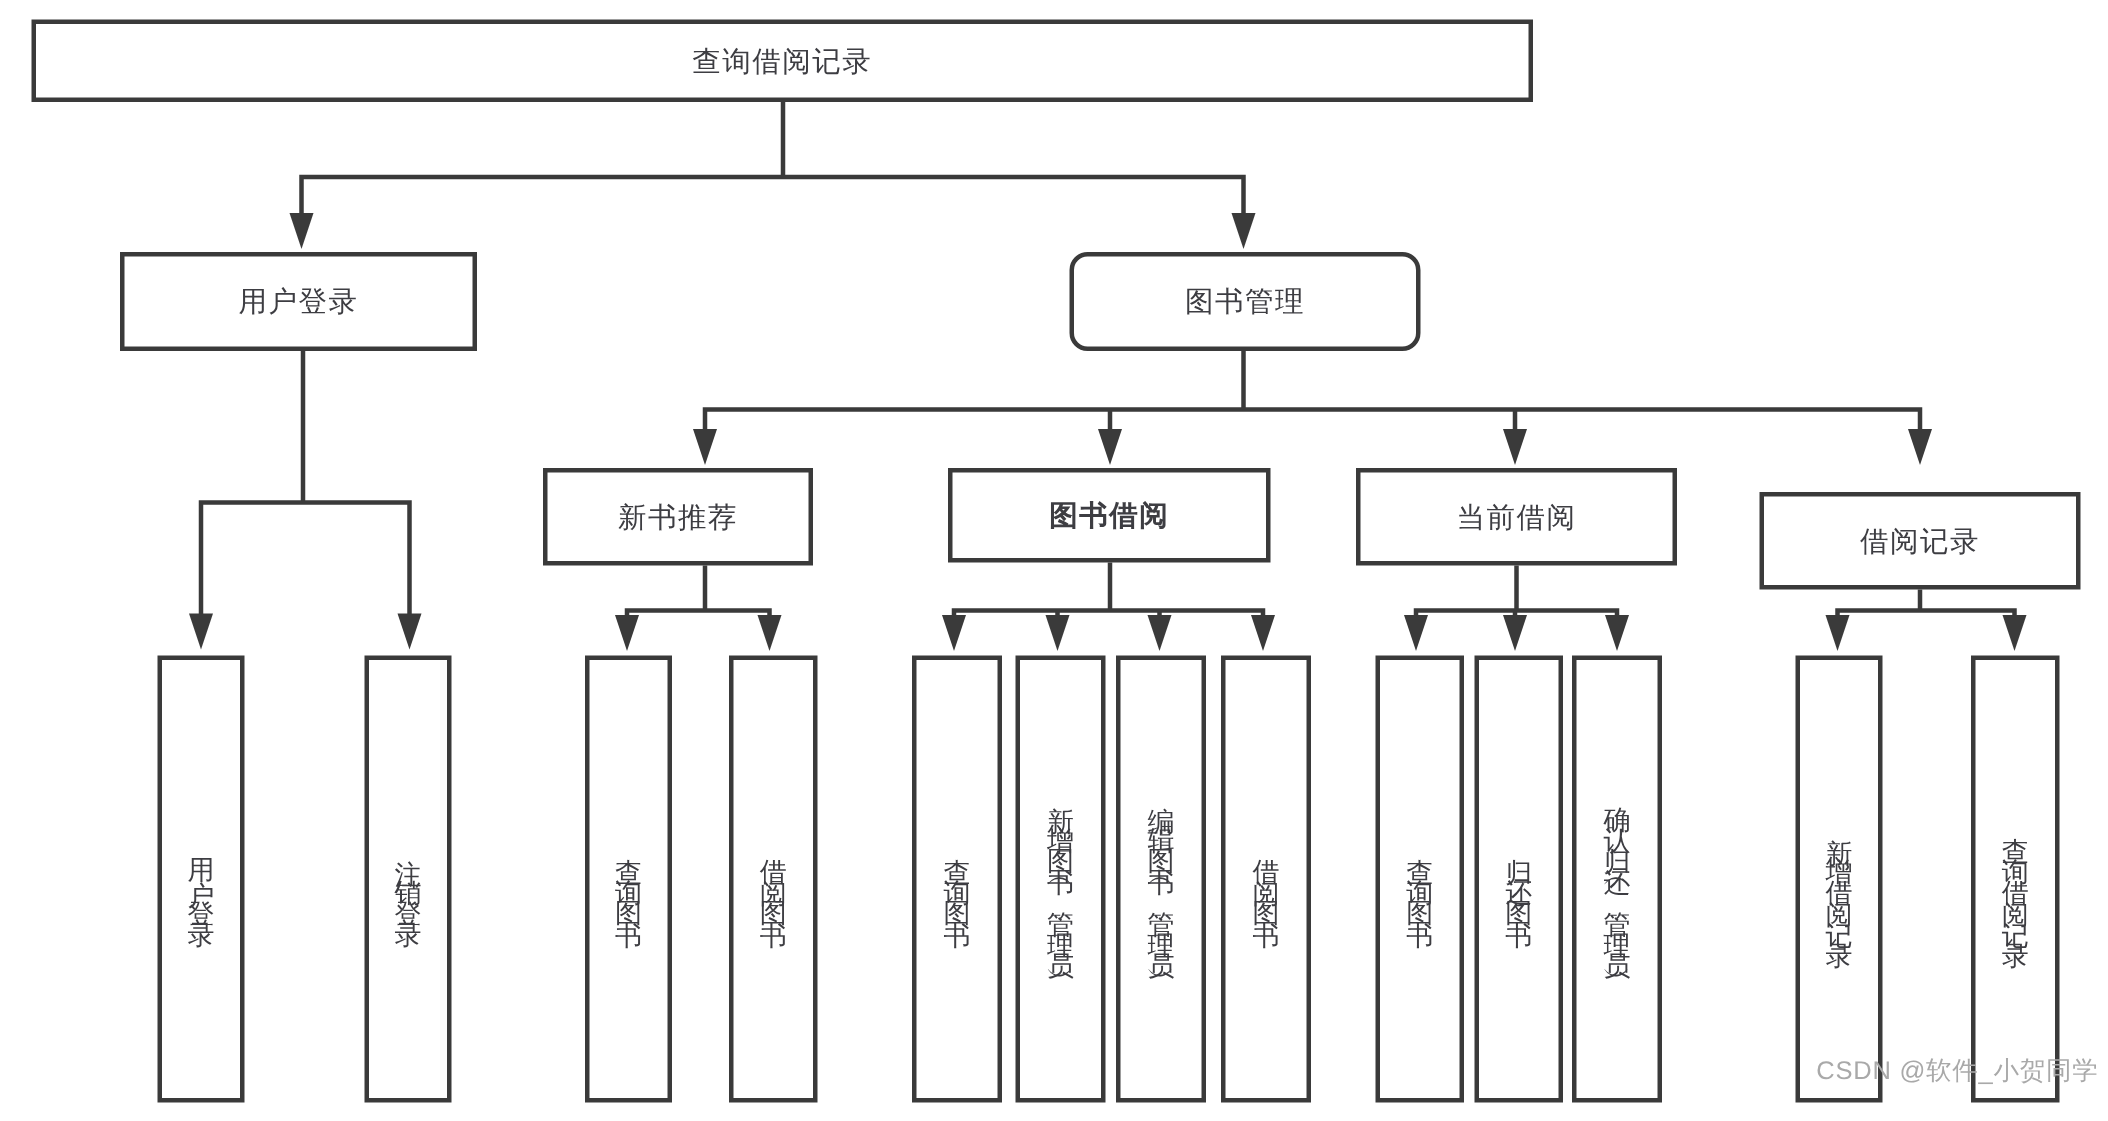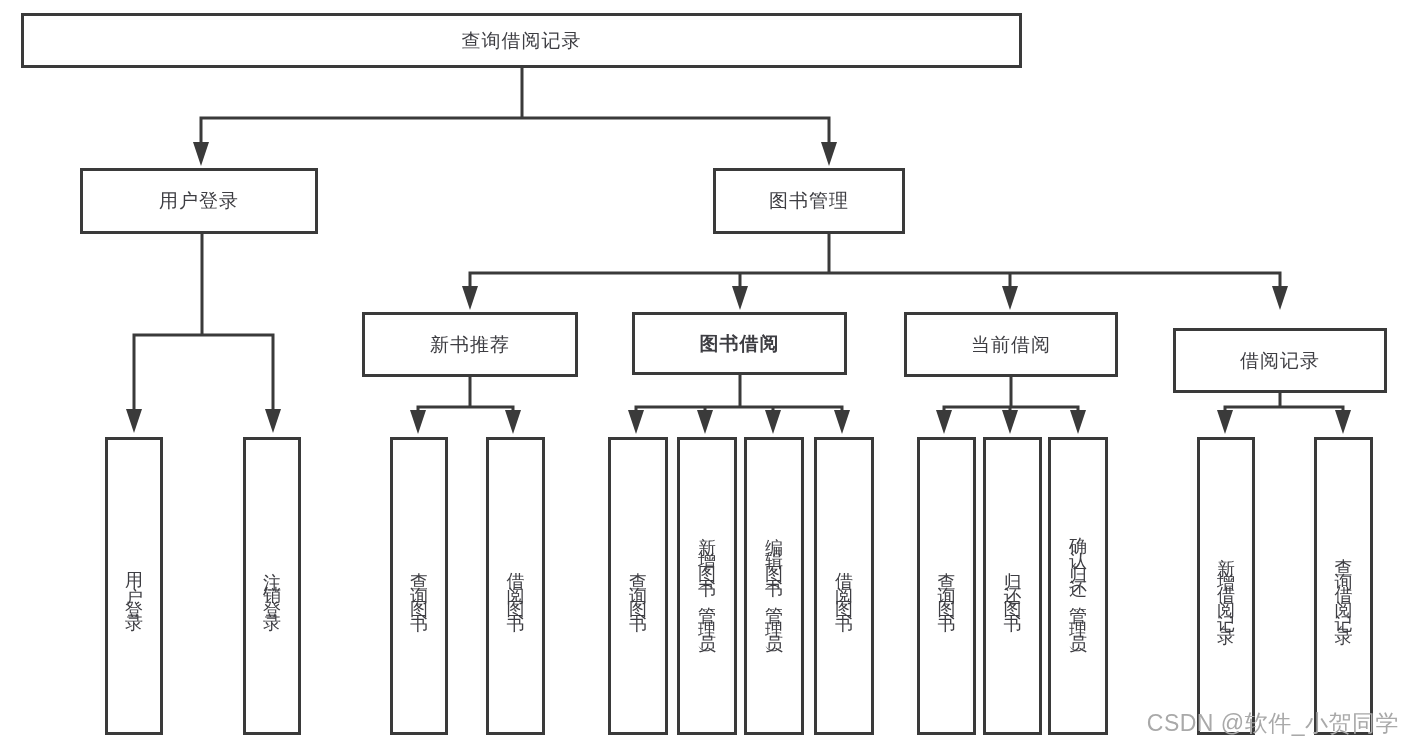--- a/index.html
+++ b/index.html
@@ -42,23 +42,23 @@
   .leaf .vtext{
     writing-mode:vertical-rl;
     text-orientation:mixed;
     font-size:18px;
     letter-spacing:14px;
     line-height:1;
     white-space:nowrap;
   }
   .watermark{
     position:absolute;
-    right:6px;bottom:8px;
+    right:6px;bottom:22px;
     color:var(--watermark);
-    font-size:23px;
+    font-size:17px;
     letter-spacing:0.5px;
     white-space:nowrap;
   }
 </style>
 </head>
 <body>
 
 <div class="canvas">
 
   <svg class="connectors" viewBox="0 0 1405 747" xmlns="http://www.w3.org/2000/svg">
@@ -111,25 +111,25 @@
     </g>
   </svg>
 
   <div class="node" style="left:21px;top:13px;width:1001px;height:55px;">
     <span>查询借阅记录</span>
   </div>
 
   <div class="node" style="left:80px;top:168px;width:238px;height:66px;">
     <span>用户登录</span>
   </div>
-  <div class="node" style="left:713px;top:168px;width:192px;height:66px;">
+  <div class="node" style="left:713px;top:168px;width:234px;height:66px;border-radius:12px;">
     <span>图书管理</span>
   </div>
 
-  <div class="node" style="left:362px;top:312px;width:216px;height:65px;">
+  <div class="node" style="left:362px;top:312px;width:180px;height:65px;">
     <span>新书推荐</span>
   </div>
   <div class="node" style="left:632px;top:312px;width:215px;height:63px;font-weight:bold;">
     <span>图书借阅</span>
   </div>
   <div class="node" style="left:904px;top:312px;width:214px;height:65px;text-align:right;">
     <span>当前借阅</span>
   </div>
   <div class="node" style="left:1173px;top:312px;width:214px;height:65px;margin-top:16px;">
     <span>借阅记录</span>

